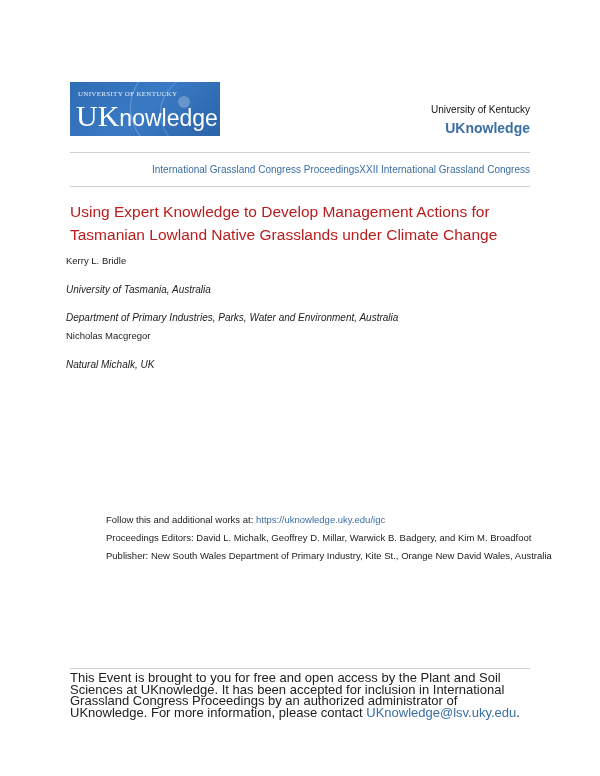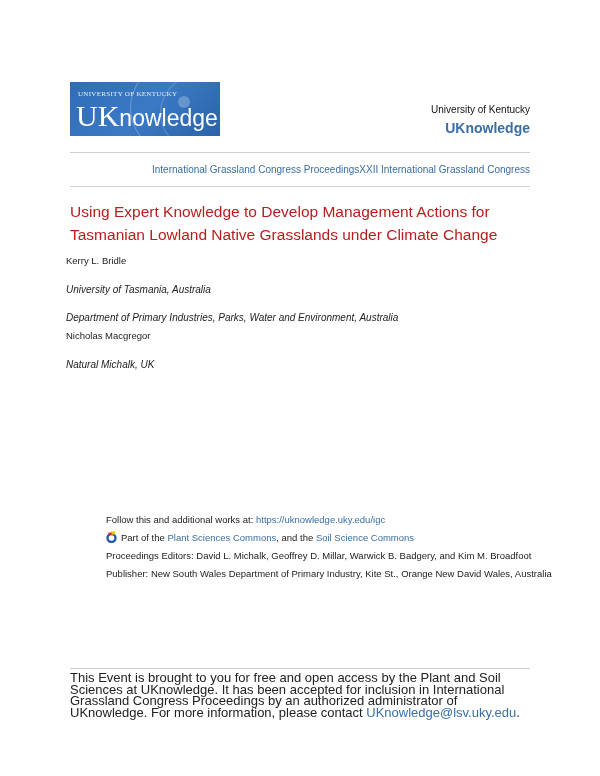--- a/index.html
+++ b/index.html
@@ -56,27 +56,20 @@
 <div class="author" style="top:294px">
   <div class="aff">Department of Primary Industries, Parks, Water and Environment, Australia</div>
 </div>
 <div class="author" style="top:330px">
   <div>Nicholas Macgregor</div>
   <div class="aff">Natural Michalk, UK</div>
 </div>
 
 <div class="body-block" style="top:511px">
   <div><span>Follow this and additional works at: </span><span class="link">https://uknowledge.uky.edu/igc</span></div>
-  <div>
-    <svg class="cc-icon" viewBox="0 0 12 12">
-      <circle cx="5.5" cy="7" r="4" fill="none" stroke="#2a5aa8" stroke-width="2.4"></circle>
-      <rect x="5" y="0.5" width="4" height="3" fill="#f5c400"></rect>
-      <rect x="2.5" y="1.5" width="3" height="2.5" fill="#d62b2b"></rect>
-    </svg><span>Part of the </span><span class="link">Plant Sciences Commons</span><span>, and the </span><span class="link">Soil Science Commons</span>
-  </div>
   <div>Proceedings Editors: David L. Michalk, Geoffrey D. Millar, Warwick B. Badgery, and Kim M. Broadfoot</div>
   <div>Publisher: New South Wales Department of Primary Industry, Kite St., Orange New David Wales, Australia</div>
 </div>
 
 <div class="rule" style="top:668px"></div>
 <div class="footer">
   <span>This Event is brought to you for free and open access by the Plant and Soil Sciences at UKnowledge. It has been accepted for inclusion in International Grassland Congress Proceedings by an authorized administrator of UKnowledge. For more information, please contact </span><span class="link">UKnowledge@lsv.uky.edu</span><span>.</span>
 </div>
 
 </body></html>

